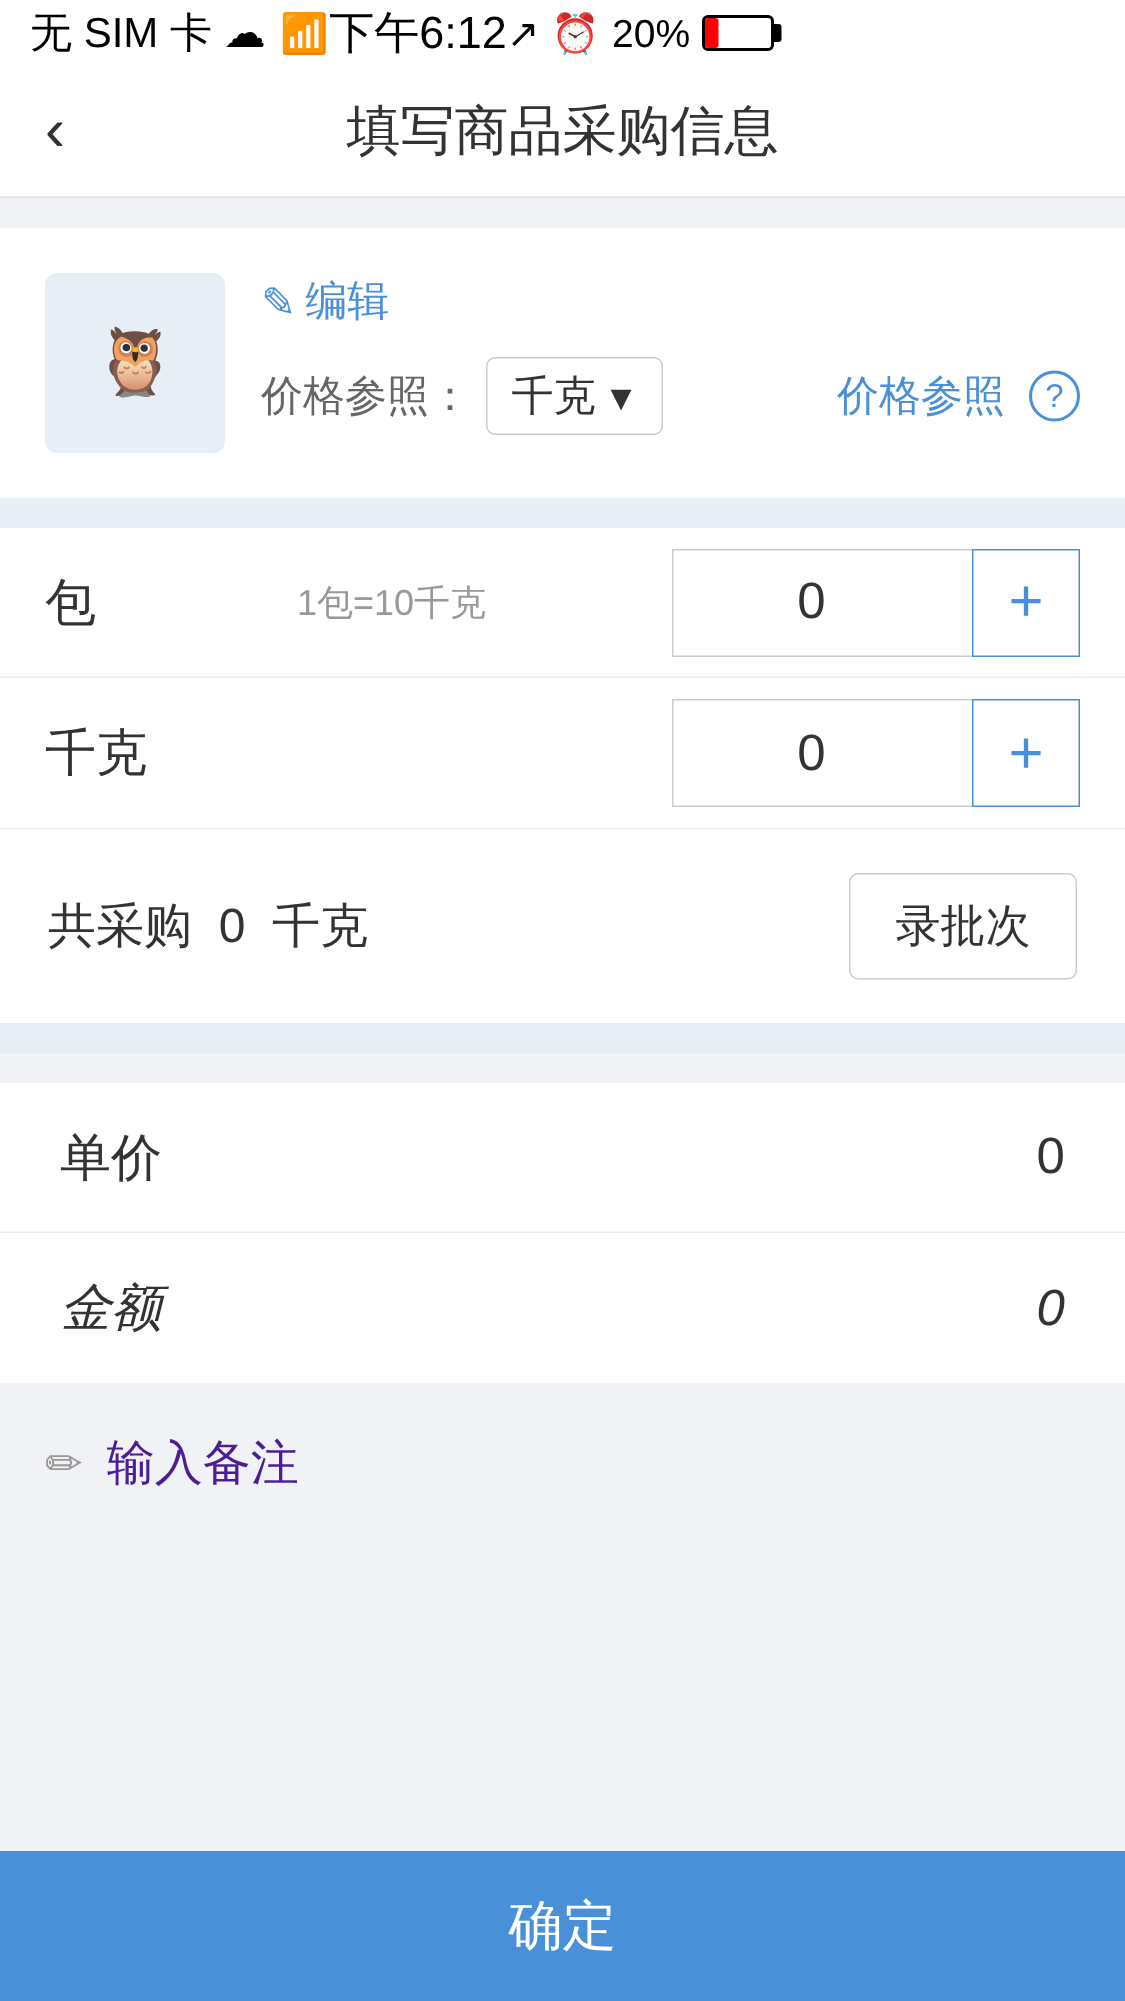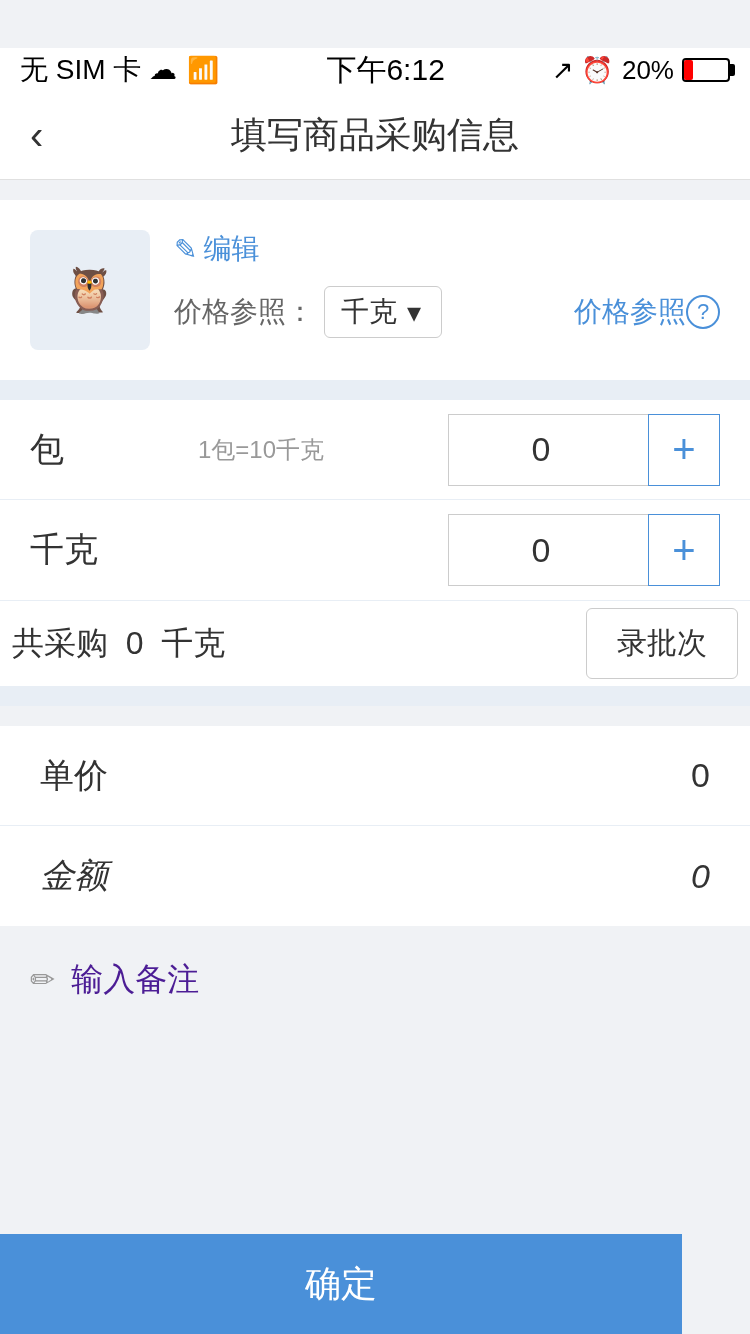--- a/index.html
+++ b/index.html
@@ -12,25 +12,24 @@
       font-size: 32px;
       color: #333;
     }
 
     
     .status-bar {
       height: 44px;
       background: #fff;
       display: flex;
       align-items: center;
-      justify-content: space-between;
+      justify-content: flex-start;
       padding: 0 20px;
       font-size: 28px;
       color: #000;
-      margin-top: 48px;
     }
     .status-left { display: flex; align-items: center; gap: 10px; }
     .status-center { font-size: 30px; font-weight: 500; }
     .status-right { display: flex; align-items: center; gap: 8px; font-size: 26px; }
     .battery {
       width: 48px; height: 24px; border: 2px solid #000; border-radius: 4px; position: relative;
       display: inline-flex; align-items: center;
     }
     .battery::after {
       content: ''; position: absolute; right: -7px; top: 50%; transform: translateY(-50%);
@@ -128,21 +127,21 @@
       align-items: center;
       gap: 10px;
       cursor: pointer;
       margin-left: 10px;
     }
     .price-ref {
       font-size: 28px;
       color: #4a90d9;
       display: flex;
       align-items: center;
-      gap: 0;
+      gap: 16px;
       cursor: pointer;
     }
     .price-ref .help-circle {
       width: 34px; height: 34px; border: 2px solid #4a90d9; border-radius: 50%;
       display: flex; align-items: center; justify-content: center;
       font-size: 22px; color: #4a90d9;
     }
 
     
     .section-divider {
@@ -201,22 +200,22 @@
       justify-content: center;
       cursor: pointer;
     }
 
     
     .summary-row {
       background: #fff;
       display: flex;
       align-items: center;
       justify-content: space-between;
-      padding: 0 12px;
-      height: 86px;
+      padding: 0 32px;
+      height: 130px;
       border-top: 1px solid #e8eef5;
     }
     .summary-text {
       font-size: 32px;
       color: #333;
     }
     .batch-btn {
       border: 1px solid #ccc;
       border-radius: 6px;
       padding: 14px 30px;
@@ -274,21 +273,21 @@
       background: #f0f2f5;
       flex: 1;
       min-height: 300px;
     }
 
     
     .confirm-btn {
       position: fixed;
       bottom: 0;
       left: 0;
-      width: 682px;
+      width: 750px;
       height: 100px;
       background: #4a90d9;
       color: #fff;
       font-size: 36px;
       border: none;
       cursor: pointer;
       display: flex;
       align-items: center;
       justify-content: center;
     }

